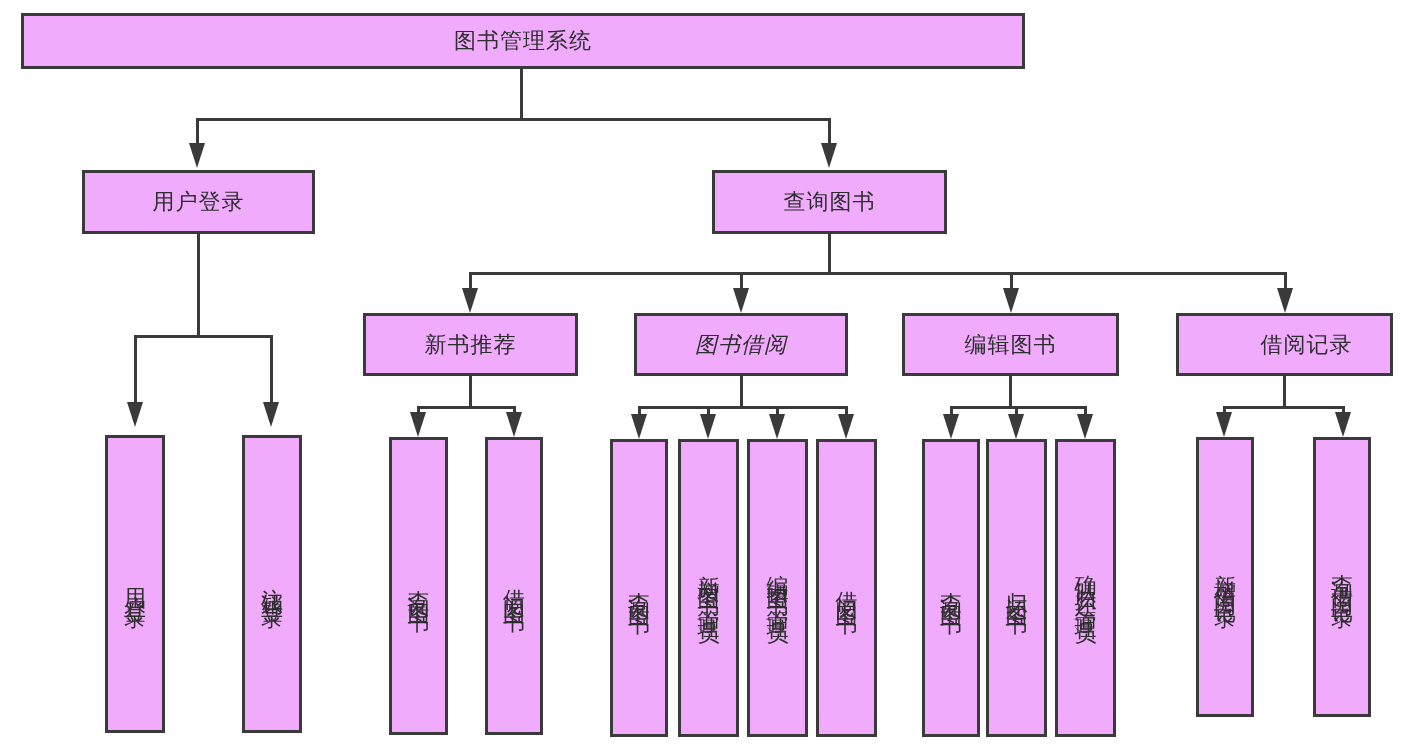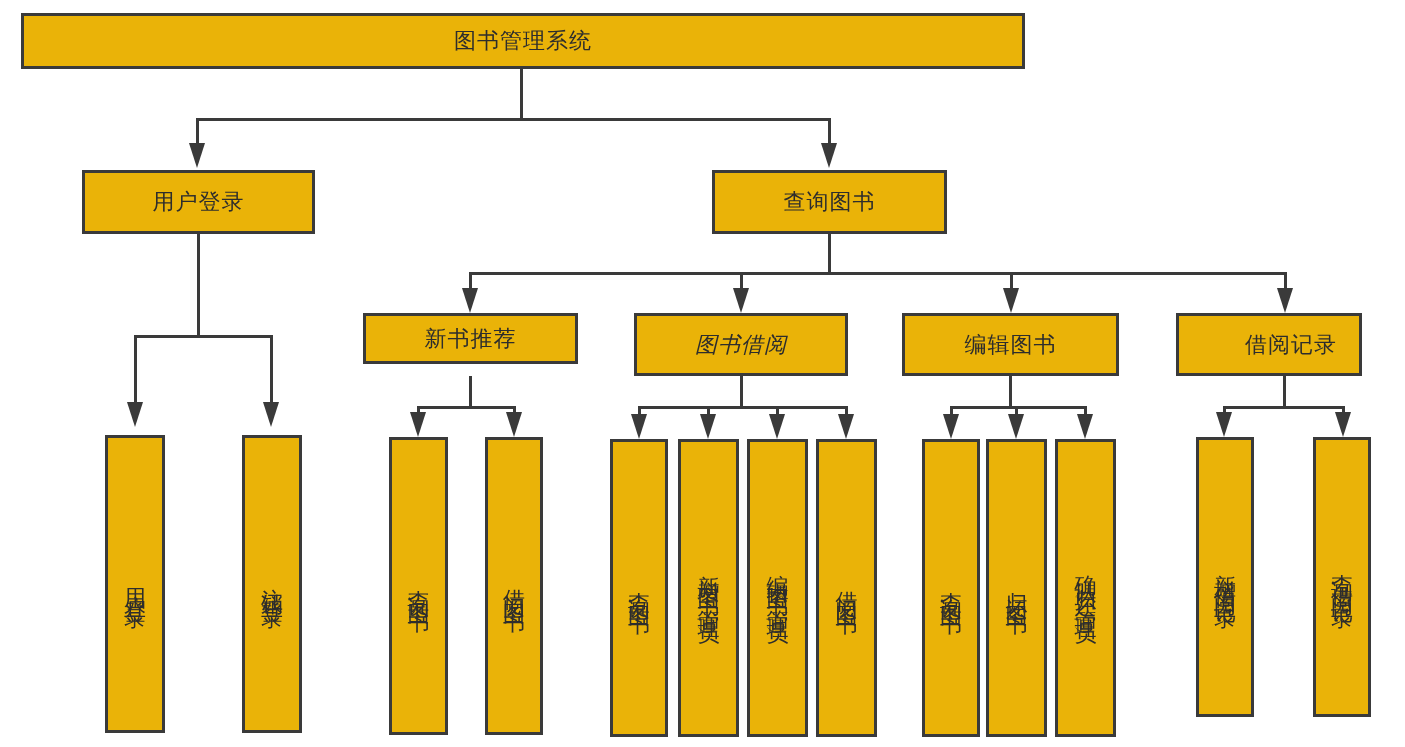--- a/index.html
+++ b/index.html
@@ -1,21 +1,21 @@
 <!DOCTYPE html>
 <html><head>
 <meta charset="utf-8">
 <style>
   html,body { margin:0; padding:0; background:#ffffff; }
   .canvas {
     position:relative; width:1405px; height:747px; background:#ffffff;
     font-family:"Liberation Sans", sans-serif; color:#2d2d2d; overflow:hidden;
   }
   .node {
-    position:absolute; background:#eab308; border:3px solid #3a3a3a;
+    position:absolute; background:#f0abfc; border:3px solid #3a3a3a;
     box-sizing:border-box; display:flex; align-items:center; justify-content:center;
     font-size:22px; letter-spacing:1px; white-space:nowrap;
   }
   .leaf { font-size:22px; }
   .vtext {
     writing-mode:vertical-rl; text-orientation:mixed;
     letter-spacing:7px; line-height:1.1;
   }
   .hline, .vline { position:absolute; background:#3a3a3a; }
   .hline { height:3px; }
@@ -59,24 +59,24 @@
   <div class="hline" style="left:469px; top:272px; width:817px;"></div>
   <div class="vline" style="left:469px; top:272px; height:18px;"></div>
   <div class="arrow" style="left:462px; top:288px;"></div>
   <div class="vline" style="left:740px; top:272px; height:18px;"></div>
   <div class="arrow" style="left:733px; top:288px;"></div>
   <div class="vline" style="left:1010px; top:272px; height:18px;"></div>
   <div class="arrow" style="left:1003px; top:288px;"></div>
   <div class="vline" style="left:1284px; top:272px; height:18px;"></div>
   <div class="arrow" style="left:1277px; top:288px;"></div>
 
-  <div class="node" style="left:363px; top:313px; width:215px; height:51px;">新书推荐</div>
+  <div class="node" style="left:363px; top:313px; width:215px; height:63px;">新书推荐</div>
   <div class="node" style="left:634px; top:313px; width:214px; height:63px;font-style:italic;">图书借阅</div>
   <div class="node" style="left:902px; top:313px; width:217px; height:63px;">编辑图书</div>
-  <div class="node" style="left:1176px; top:313px; width:186px; height:63px;padding-left:44px;">借阅记录</div>
+  <div class="node" style="left:1176px; top:313px; width:217px; height:63px;padding-left:44px;">借阅记录</div>
 
   <div class="vline" style="left:469px; top:376px; height:30px;"></div>
   <div class="hline" style="left:417px; top:406px; width:99px;"></div>
   <div class="vline" style="left:417px; top:406px; height:8px;"></div>
   <div class="arrow" style="left:410px; top:412px;"></div>
   <div class="vline" style="left:513px; top:406px; height:8px;"></div>
   <div class="arrow" style="left:506px; top:412px;"></div>
 
   <div class="vline" style="left:740px; top:376px; height:30px;"></div>
   <div class="hline" style="left:638px; top:406px; width:210px;"></div>

